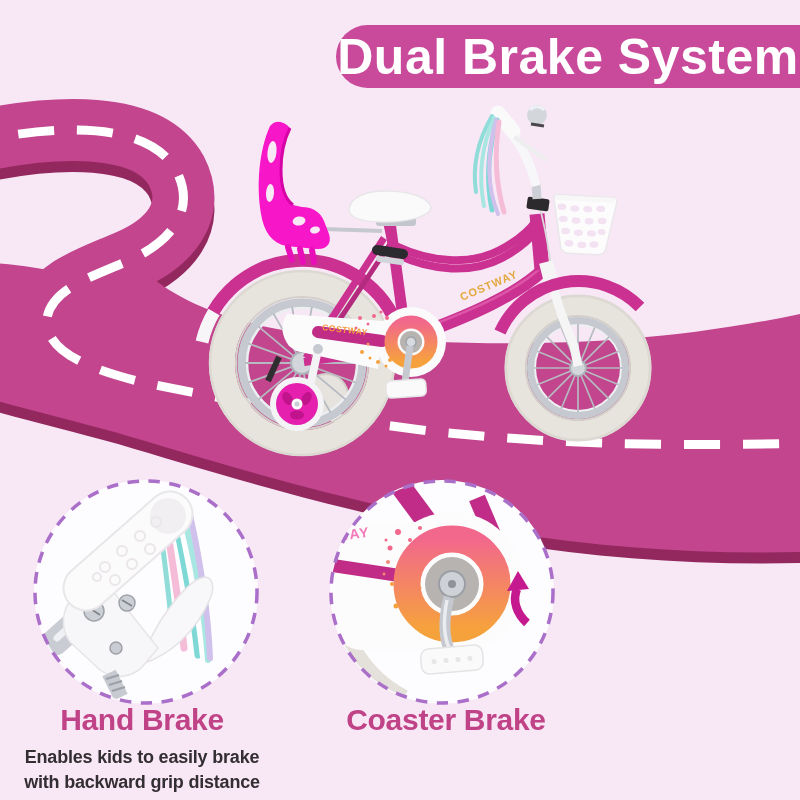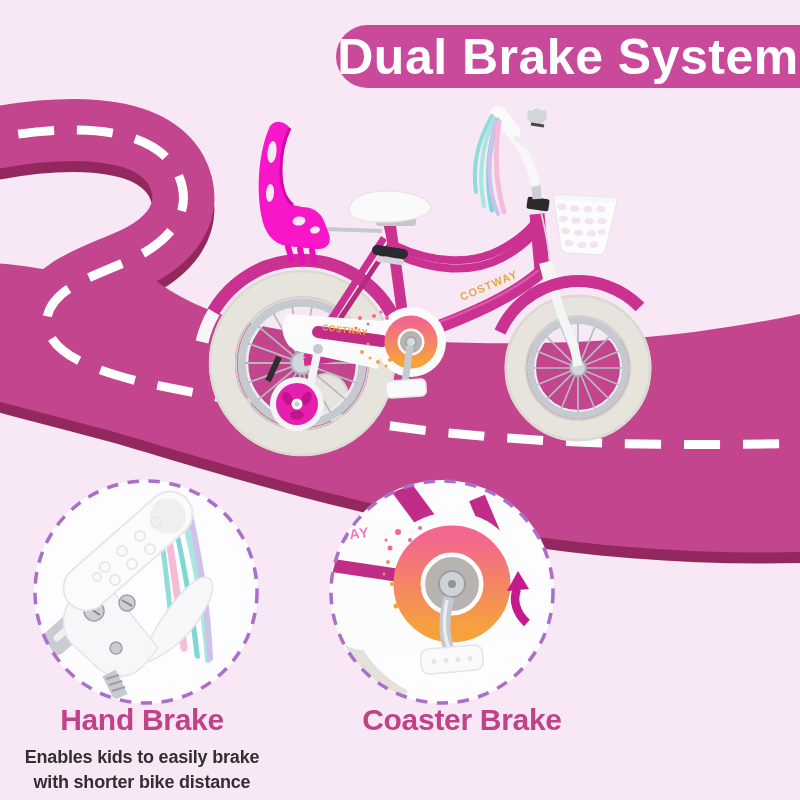--- a/index.html
+++ b/index.html
@@ -10,21 +10,21 @@
     background:#c94a9b;border-radius:34px 0 0 34px;
     display:flex;align-items:center;justify-content:center;
   }
   .banner span{
     color:#ffffff;font-size:50px;font-weight:bold;letter-spacing:.5px;
     transform:translateX(-10px);
   }
   #scene{position:absolute;top:0;left:0;}
   .feature{position:absolute;text-align:center;}
   #feature-hand{left:3px;top:703px;width:278px;}
-  #feature-coaster{left:312px;top:703px;width:300px;}
+  #feature-coaster{left:296px;top:703px;width:300px;}
   .feature h2{
     margin:0 0 7px 0;font-size:30px;font-weight:bold;color:#c04387;letter-spacing:-0.3px;
   }
   .feature p{margin:8px;font-size:18px;line-height:25px;font-weight:bold;color:#332e32;letter-spacing:-0.2px;}
   .feature p span{display:block;}
 </style>
 </head>
 <body>
 
 <div class="stage">
@@ -360,20 +360,20 @@
   </svg>
 
   <div class="banner">
     <span>Dual Brake System</span>
   </div>
 
   <div class="feature" id="feature-hand">
     <h2>Hand Brake</h2>
     <p>
       <span>Enables kids to easily brake</span>
-      <span>with shorter bike distance</span>
+      <span>with backward grip distance</span>
     </p>
   </div>
   <div class="feature" id="feature-coaster">
     <h2>Coaster Brake</h2>
   </div>
 
 </div>
 
 </body></html>

